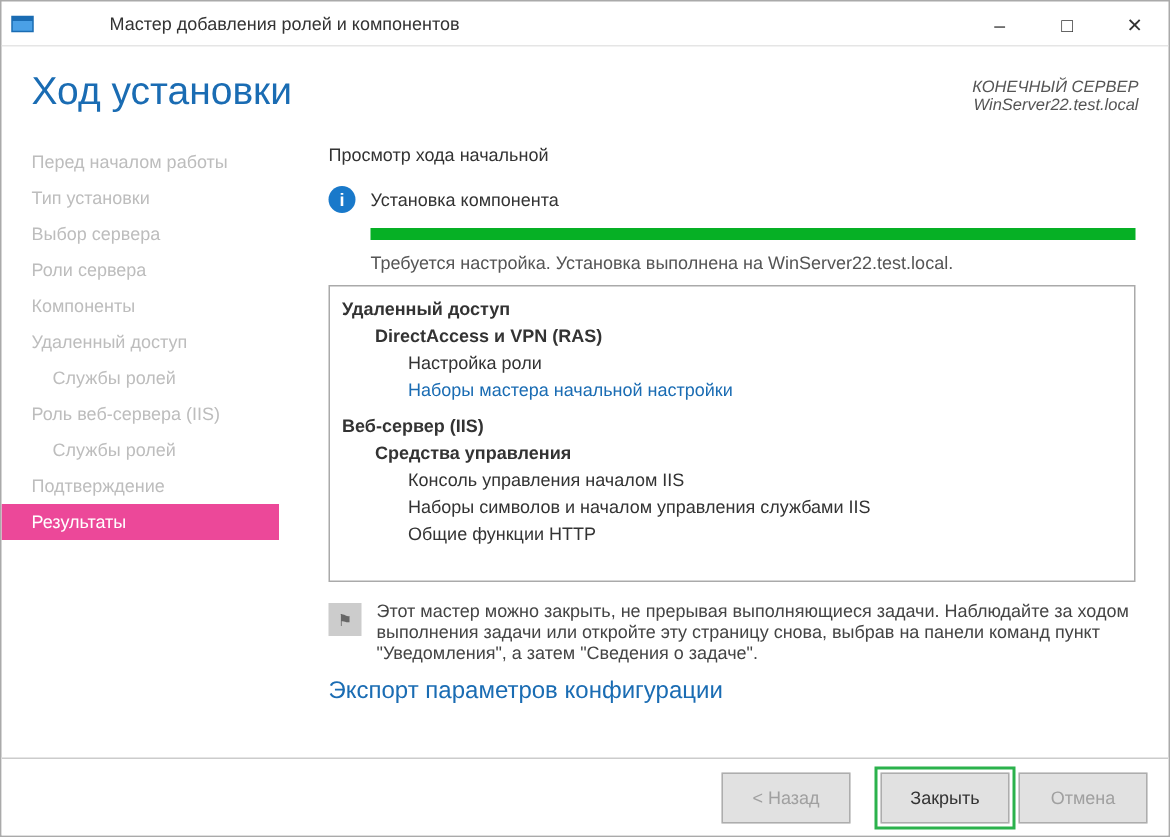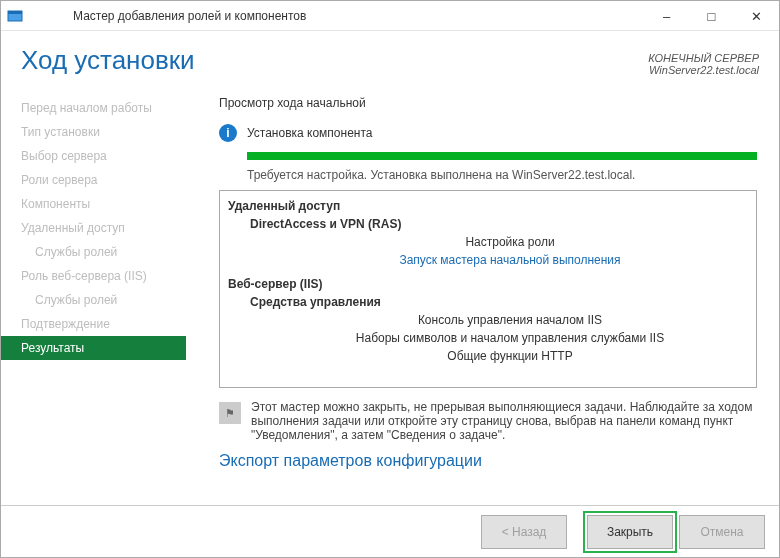--- a/index.html
+++ b/index.html
@@ -63,21 +63,21 @@
     padding: 12px 0 0 20px;
   }
   .step {
     font-size: 12px;
     color: #bdbdbd;
     padding: 5px 0 5px 0;
     white-space: nowrap;
   }
   .step.sub { padding-left: 14px; }
   .step.active {
-    background: #15803d;
+    background: #ec4899;
     color: #fff;
     margin-left: -20px;
     padding-left: 20px;
     width: 185px;
   }
   .mainpane {
     flex: 1;
     padding: 12px 22px 0 18px;
     display: flex;
     flex-direction: column;
@@ -124,21 +124,21 @@
     border: 1px solid #aaa;
     height: 198px;
     overflow-y: scroll;
     padding: 6px 8px;
     font-size: 12px;
     color: #333;
     line-height: 1.5;
   }
   .resultsbox .l0 { font-weight: bold; }
   .resultsbox .l1 { padding-left: 22px; font-weight: bold; }
-  .resultsbox .l2 { padding-left: 44px; text-align: center; }
+  .resultsbox .l2 { padding-left: 44px; }
   .resultsbox .link { color: #1a6cb3; cursor: pointer; }
   .noterow {
     display: flex;
     gap: 10px;
     margin-top: 12px;
     font-size: 12px;
     color: #444;
   }
   .noteicon {
     width: 22px; height: 22px;
@@ -237,21 +237,21 @@
     <div class="progress">
       <div class="bar"></div>
     </div>
 
     <div class="reqtext">Требуется настройка. Установка выполнена на WinServer22.test.local.</div>
 
     <div class="resultsbox">
       <div class="l0">Удаленный доступ</div>
       <div class="l1">DirectAccess и VPN (RAS)</div>
       <div class="l2">Настройка роли</div>
-      <div class="l2 link">Запуск мастера начальной выполнения</div>
+      <div class="l2 link">Наборы мастера начальной настройки</div>
       <div class="l0" style="margin-top:6px">Веб-сервер (IIS)</div>
       <div class="l1">Средства управления</div>
       <div class="l2">Консоль управления началом IIS</div>
       <div class="l2">Наборы символов и началом управления службами IIS</div>
       <div class="l2">Общие функции HTTP</div>
     </div>
 
     <div class="noterow">
       <div class="noteicon">⚑</div>
       <div>Этот мастер можно закрыть, не прерывая выполняющиеся задачи. Наблюдайте за ходом выполнения задачи или откройте эту страницу снова, выбрав на панели команд пункт "Уведомления", а затем "Сведения о задаче".</div>

